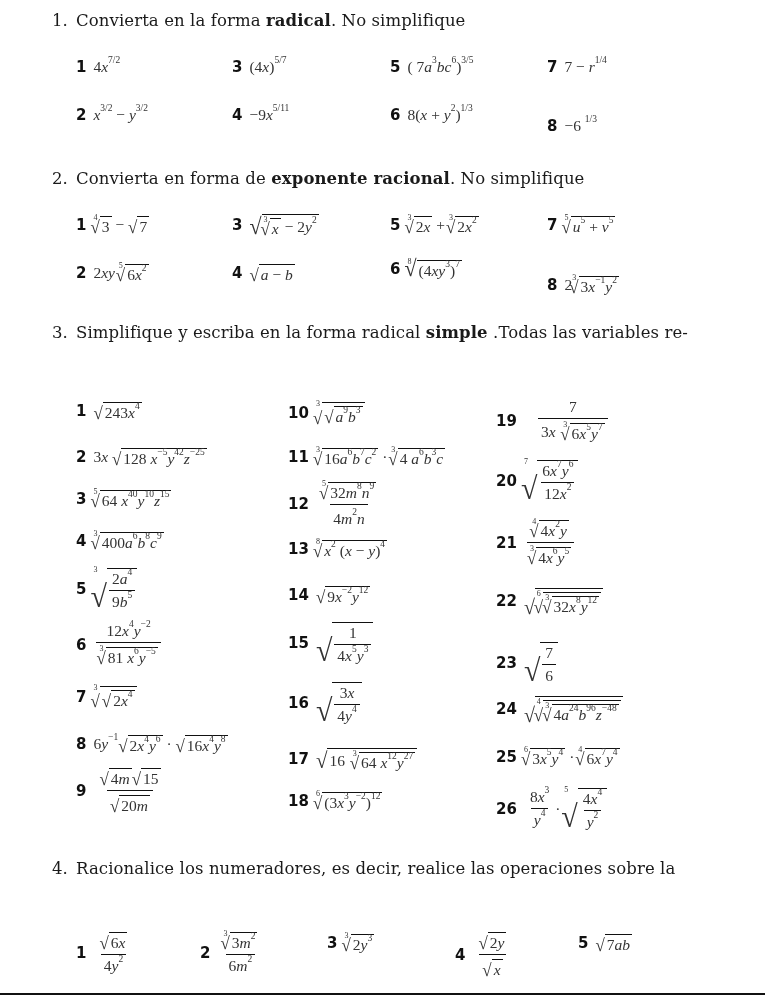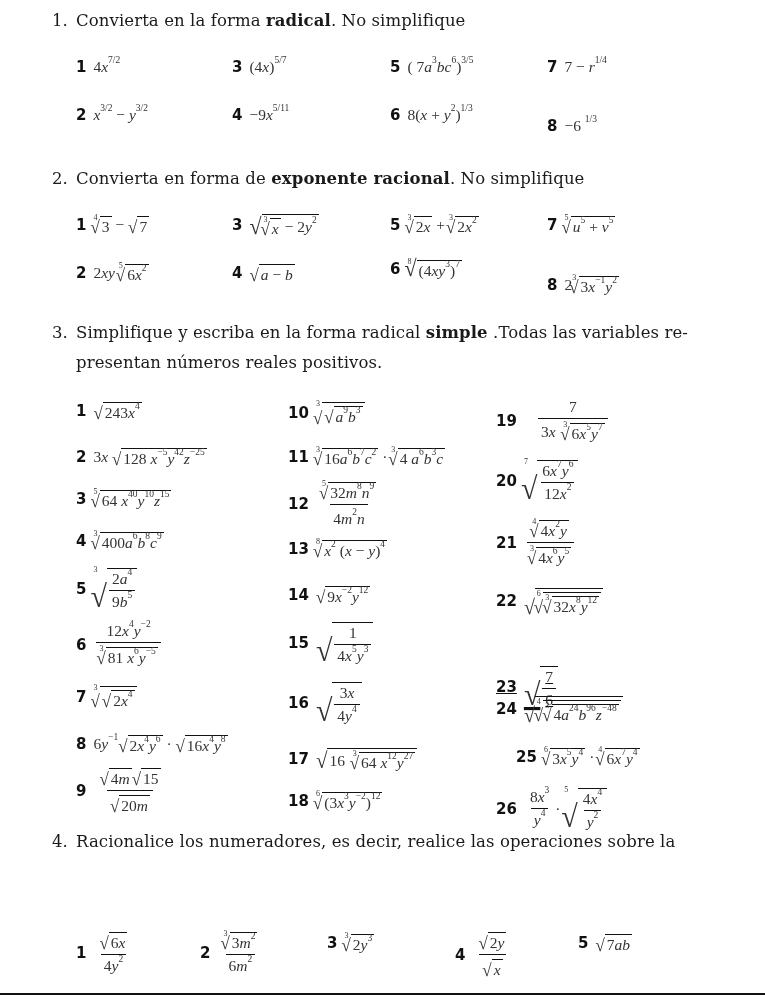--- a/index.html
+++ b/index.html
@@ -158,21 +158,20 @@
   <span class="m">2<span class="rad">
         <span class="idx">3</span>
         <span class="sym">√</span>
         <span class="body">3<i>x</i><sup>−1</sup><i>y</i><sup>2</sup></span>
       </span>
   </span>
 </div>
 
 <div class="heading" style="top:318px;">
   <span class="num">3.</span><span>Simplifique y escriba en la forma radical </span><b>simple</b><span> .Todas las variables re-</span>
-  <span class="cont">presentan números reales positivos.</span>
 </div>
 
 <div class="item" style="left:76px; top:400px;">
   <span class="lbl">1</span>
   <span class="m">
       <span class="rad">
         <span class="sym">√</span>
         <span class="body">243<i>x</i><sup>4</sup></span>
       </span>
     </span>
@@ -464,21 +463,21 @@
                 <span class="idx">3</span>
                 <span class="sym">√</span>
                 <span class="body">32<i>x</i><sup>8</sup><i>y</i><sup>12</sup></span>
               </span>
             </span>
           </span>
         </span>
       </span>
     </span>
 </div>
-<div class="item" style="left:496px; top:664px;text-decoration:underline;">
+<div class="item" style="left:496px; top:640px;">
   <span class="lbl">23</span>
   <span class="m">
       <span class="rad tall">
         <span class="sym">√</span>
         <span class="body">
           <span class="frac" style="margin:0;">
             <span class="nu">7</span>
             <span class="de">6</span>
           </span>
         </span>
@@ -499,21 +498,21 @@
                 <span class="idx">3</span>
                 <span class="sym">√</span>
                 <span class="body">4<i>a</i><sup>24</sup><i>b</i><sup>96</sup><i>z</i><sup>−48</sup></span>
               </span>
             </span>
           </span>
         </span>
       </span>
     </span>
 </div>
-<div class="item" style="left:516px; top:746px;text-align:center;">
+<div class="item" style="left:496px; top:746px;text-align:center;">
   <span class="lbl">25</span>
   <span class="m"><span class="rad">
         <span class="idx">6</span>
         <span class="sym">√</span>
         <span class="body">3<i>x</i><sup>5</sup><i>y</i><sup>4</sup></span>
       </span>&nbsp;·&nbsp;<span class="rad">
         <span class="idx">4</span>
         <span class="sym">√</span>
         <span class="body">6<i>x</i><sup>7</sup><i>y</i><sup>4</sup></span>
       </span></span>
@@ -534,21 +533,21 @@
             <span class="nu">4<i>x</i><sup>4</sup></span>
             <span class="de">
               <i>y</i>
               <sup>2</sup>
             </span>
           </span>
         </span>
       </span></span>
 </div>
 
-<div class="heading" style="top:827px;">
+<div class="heading" style="top:854px;">
   <span class="num">4.</span><span>Racionalice los numeradores, es decir, realice las operaciones sobre la</span>
 </div>
 
 <div class="item" style="left:76px; top:930px;">
   <span class="lbl">1</span>
   <span class="m">
       <span class="frac">
         <span class="nu">
           <span class="rad">
             <span class="sym">√</span>

